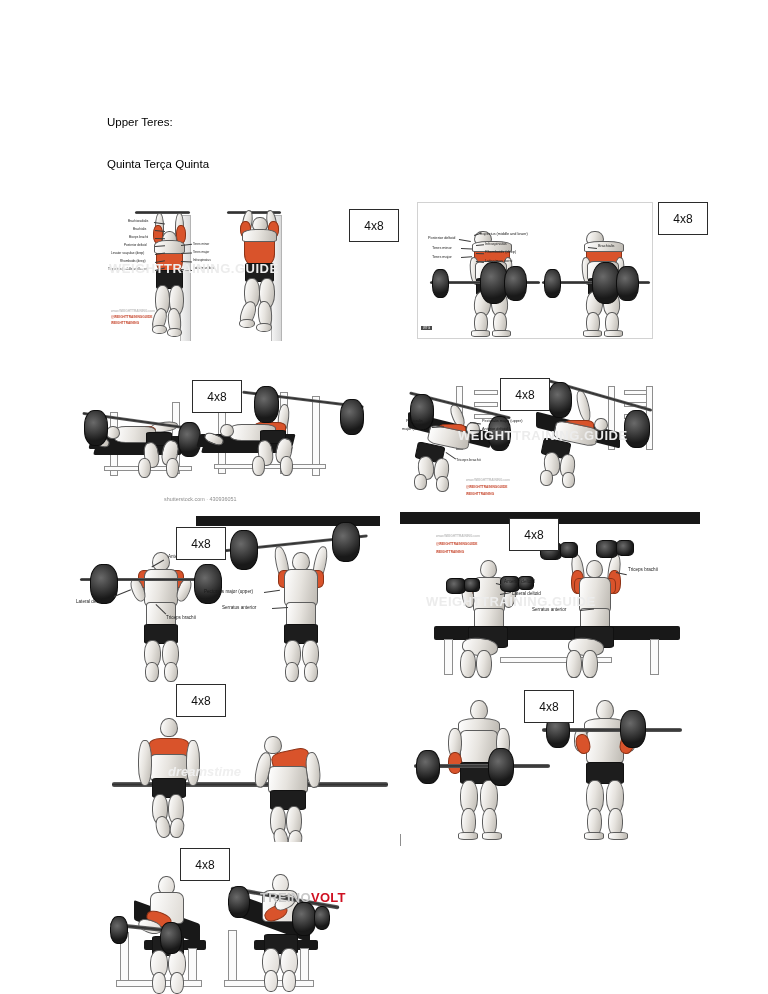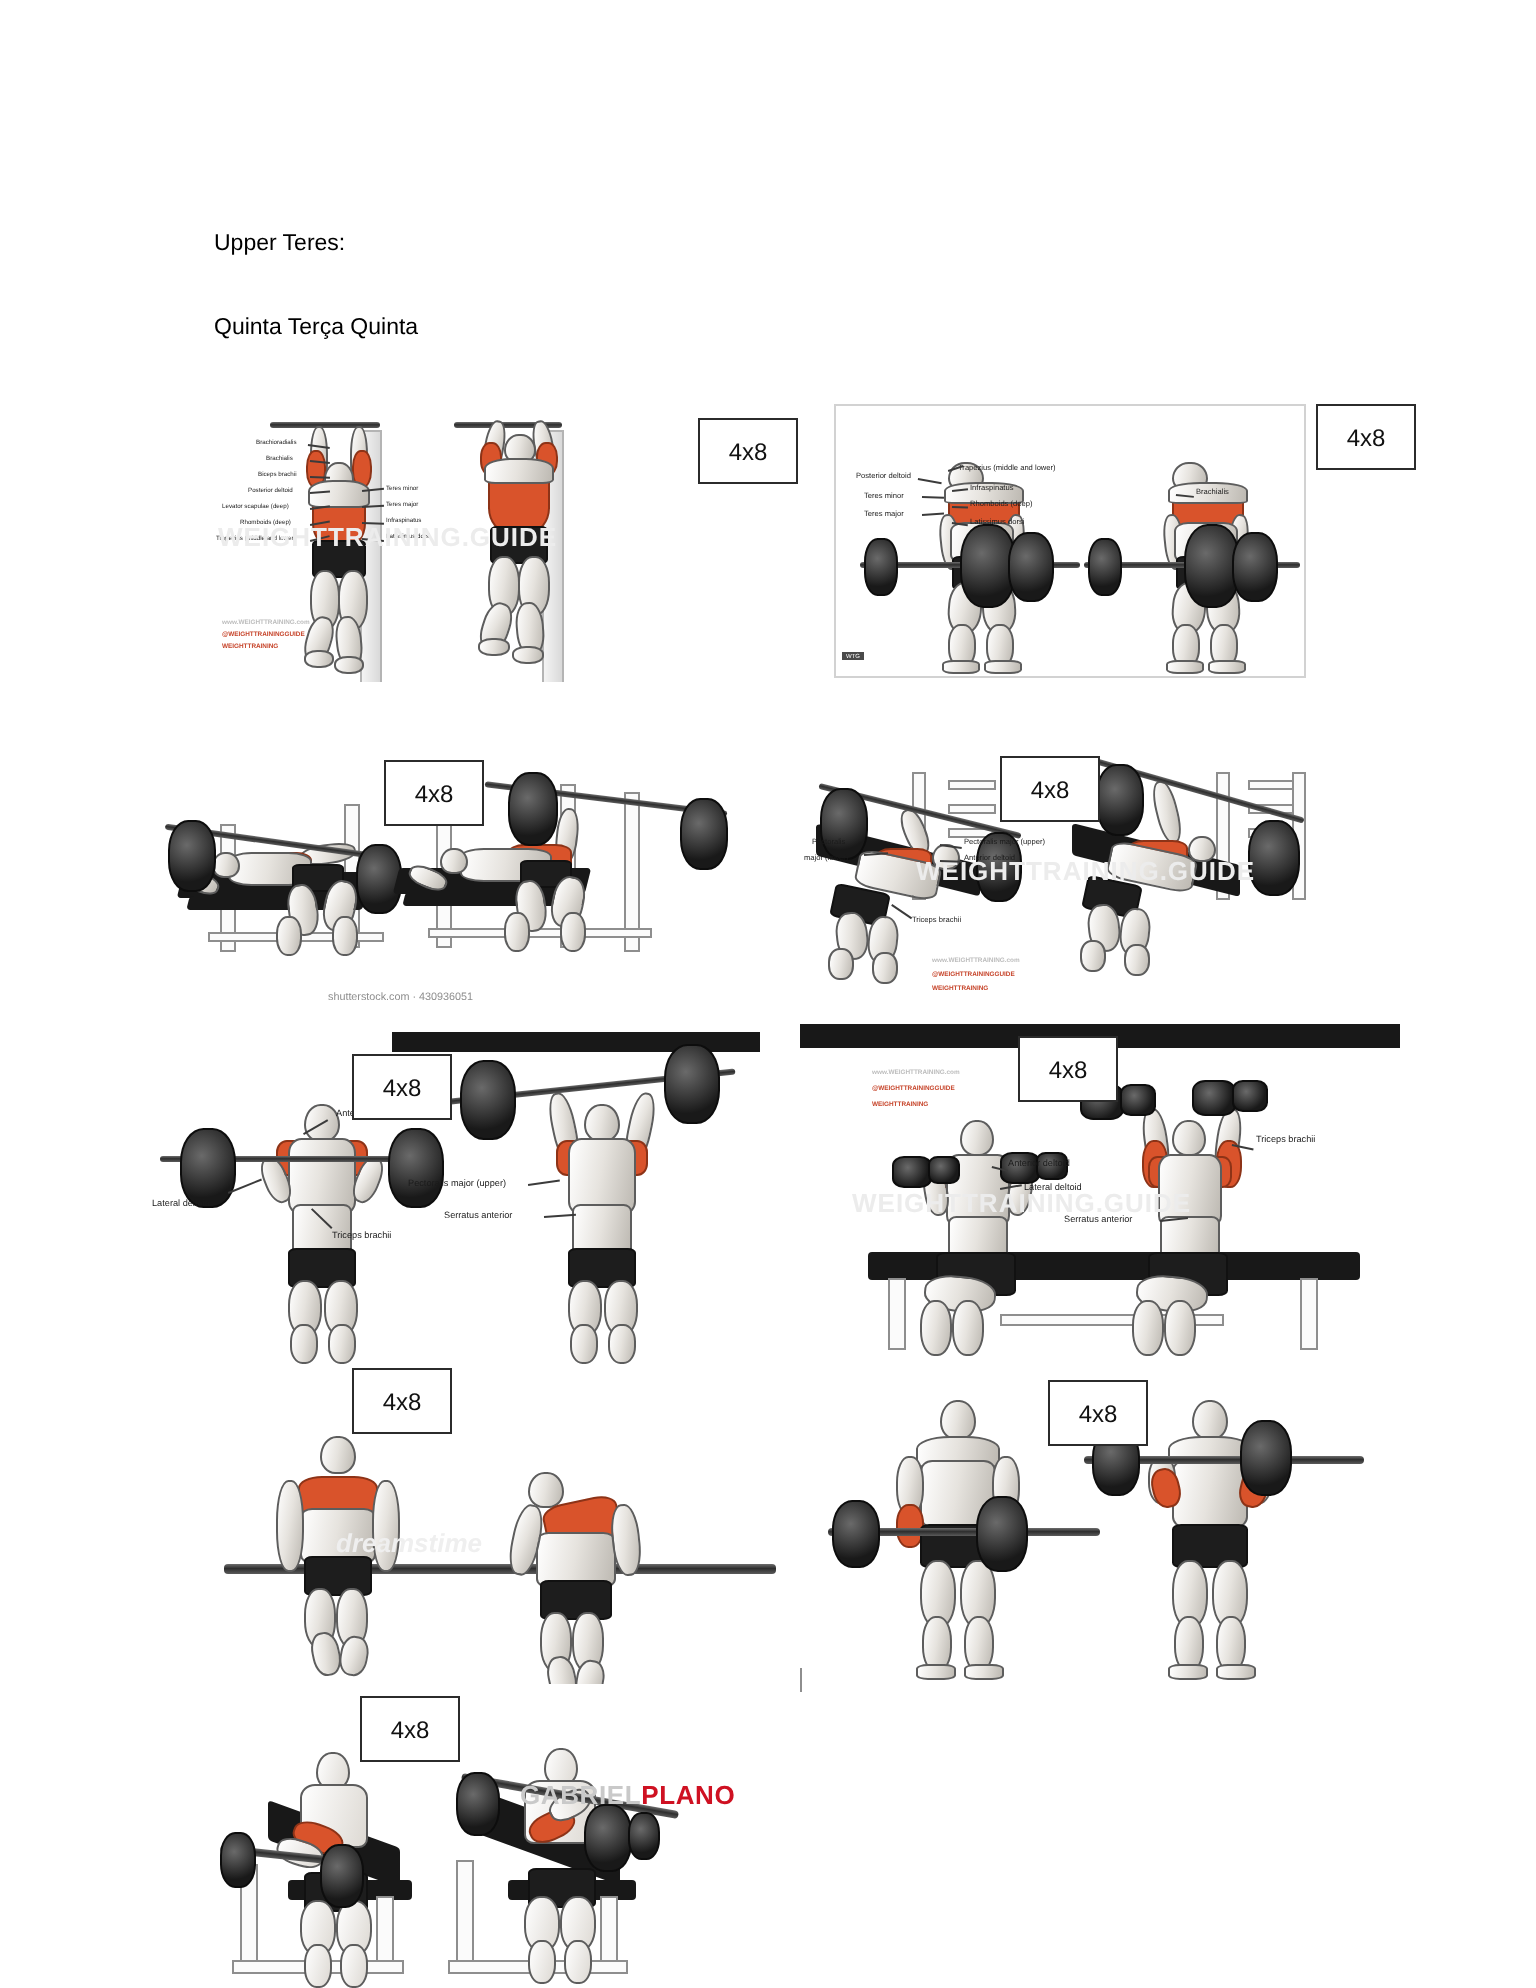--- a/index.html
+++ b/index.html
@@ -634,21 +634,21 @@
         <div class="seg skin limb" style="left:30px;top:74px;width:16px;height:26px;"></div>
         <div class="seg skin limb" style="left:14px;top:96px;width:12px;height:20px;"></div>
         <div class="seg skin limb" style="left:32px;top:96px;width:12px;height:20px;"></div>
       </div>
       <div class="bar" style="left:120px;top:36px;width:110px;height:4px;transform:rotate(10deg);"></div>
       <div class="plate" style="left:118px;top:26px;width:20px;height:30px;border-radius:42%;"></div>
       <div class="plate" style="left:182px;top:42px;width:22px;height:32px;border-radius:42%;"></div>
       <div class="plate" style="left:204px;top:46px;width:14px;height:22px;border-radius:42%;"></div>
 
       <div class="fitvolt" style="left:150px;top:30px;">
-        <span class="a">GABRIEL</span><span class="b">PLANO</span>
+        <span class="a">TREINO</span><span class="b">VOLT</span>
       </div>
     </div>
   </div>
   <div class="rep-box" style="left:180px;top:848px;width:48px;height:31px;">
     <span>4x8</span>
   </div>
 
 </div>
 
 </body></html>

